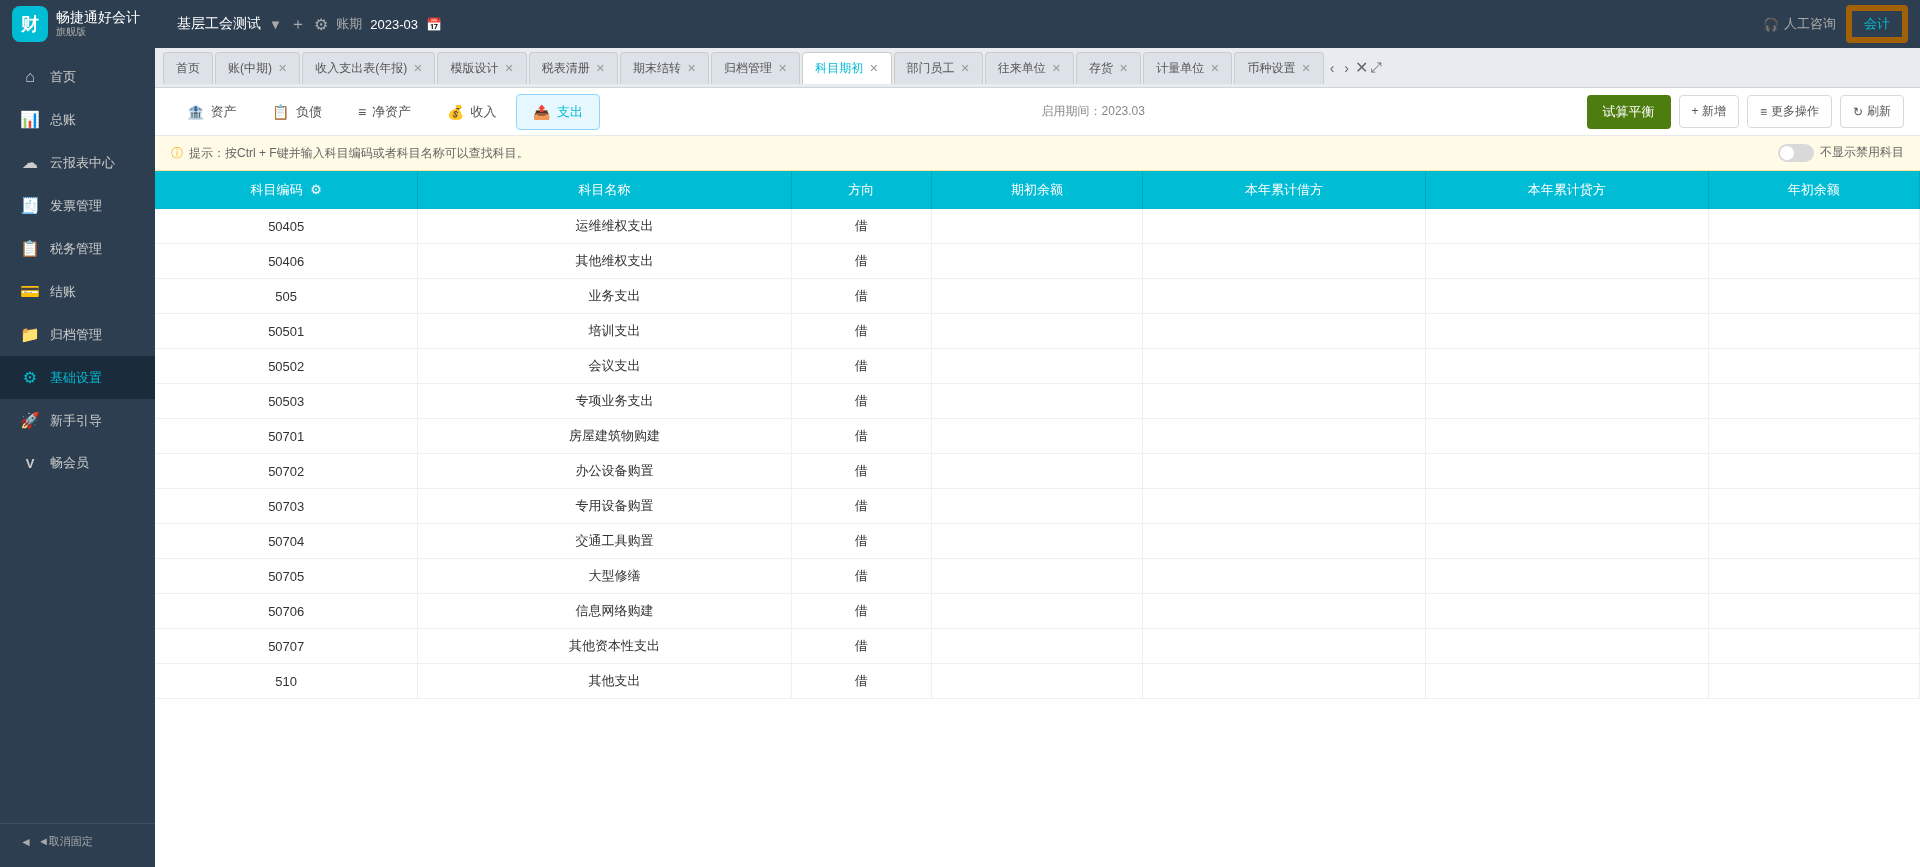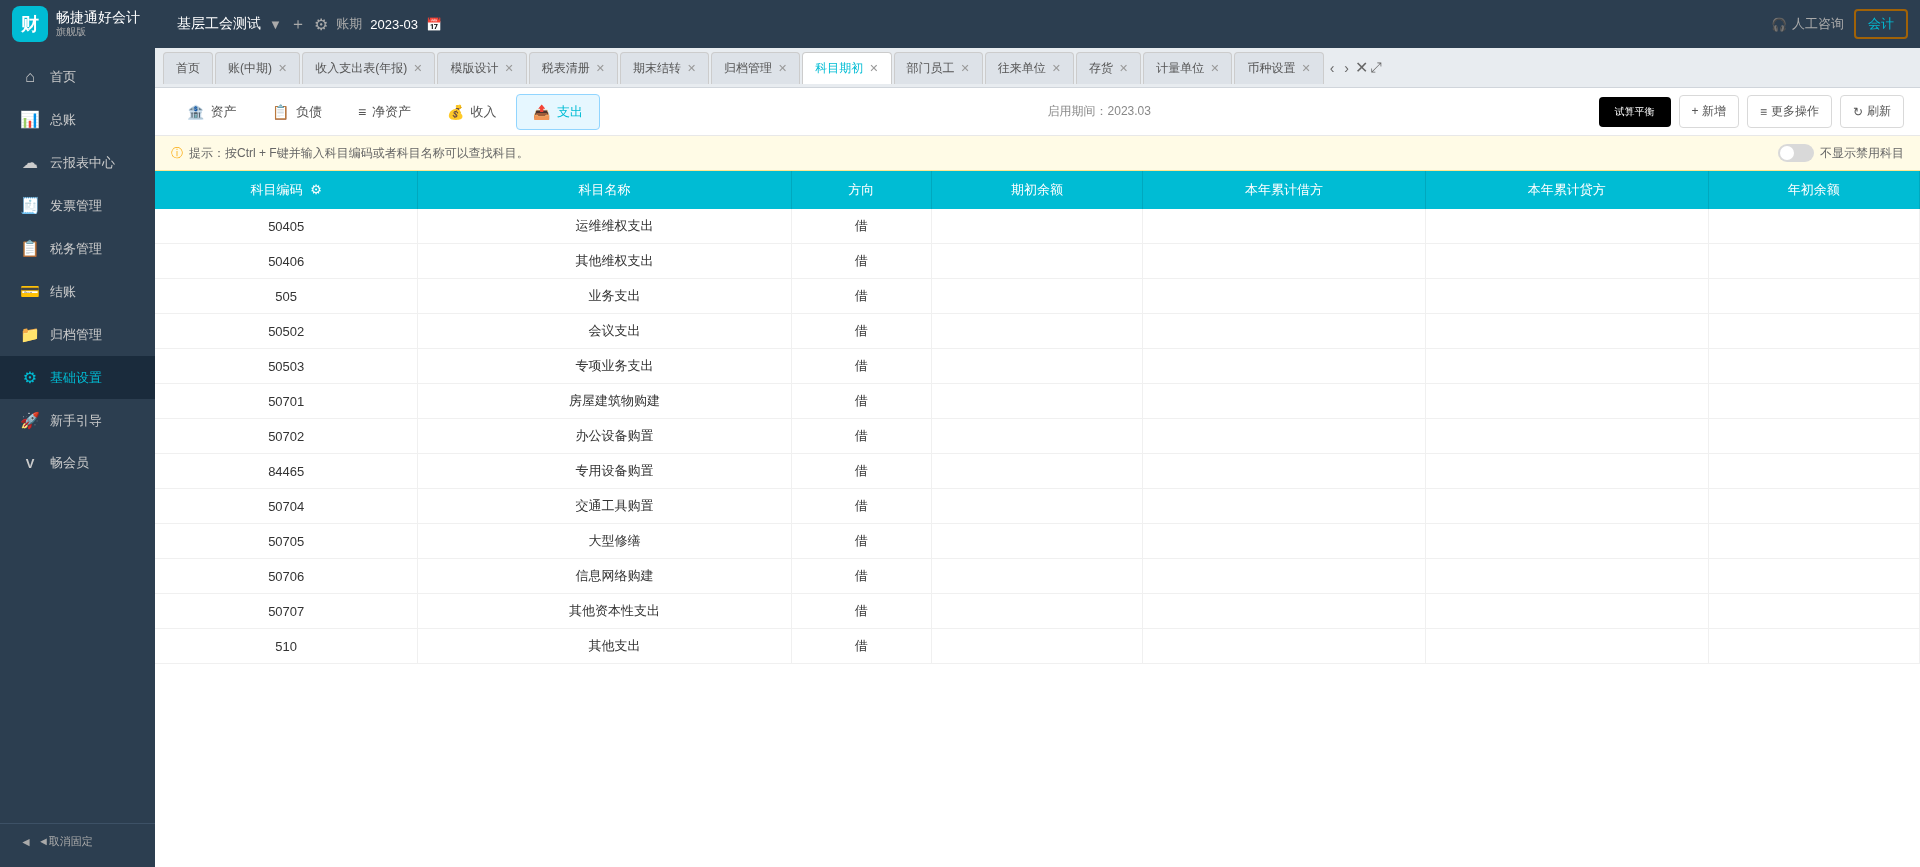--- a/index.html
+++ b/index.html
@@ -14,21 +14,21 @@
     .top-middle { flex: 1; display: flex; align-items: center; gap: 8px; }
     .company-name { color: white; font-size: 14px; }
     .dropdown-arrow { color: #aaa; cursor: pointer; }
     .add-btn { color: #aaa; cursor: pointer; font-size: 16px; }
     .settings-btn { color: #aaa; cursor: pointer; font-size: 16px; }
     .period-label { color: #aaa; font-size: 13px; }
     .period-value { color: white; font-size: 13px; }
     .calendar-icon { color: #00bcd4; cursor: pointer; }
     .top-right { display: flex; align-items: center; gap: 10px; }
     .help-btn { color: #aaa; font-size: 13px; cursor: pointer; display: flex; align-items: center; gap: 4px; }
-    .account-btn { background: transparent; border: 2px solid #a16207; color: #00bcd4; padding: 4px 12px; border-radius: 4px; cursor: pointer; font-size: 13px; }
+    .account-btn { background: transparent; border: 6px solid #a16207; color: #00bcd4; padding: 4px 12px; border-radius: 4px; cursor: pointer; font-size: 13px; }
 
     
     .layout { display: flex; height: 819px; }
     .sidebar { width: 155px; background: #2c3e50; display: flex; flex-direction: column; padding: 8px 0; }
     .sidebar-item { display: flex; align-items: center; gap: 10px; padding: 12px 20px; color: #ccc; cursor: pointer; font-size: 13px; }
     .sidebar-item.active { background: #1a2b3c; color: #00bcd4; }
     .sidebar-icon { font-size: 16px; width: 20px; text-align: center; }
     .sidebar-bottom { margin-top: auto; padding: 10px 20px; color: #aaa; font-size: 12px; cursor: pointer; display: flex; align-items: center; gap: 6px; border-top: 1px solid #3d5166; }
 
     
@@ -43,30 +43,30 @@
     
     .content { flex: 1; background: white; display: flex; flex-direction: column; overflow: hidden; }
 
     
     .sub-tabs { height: 48px; border-bottom: 1px solid #e8e8e8; display: flex; align-items: center; padding: 0 16px; gap: 4px; }
     .sub-tab { display: flex; align-items: center; gap: 6px; padding: 8px 16px; font-size: 13px; color: #555; cursor: pointer; border-radius: 4px; }
     .sub-tab.active { background: #e6f7ff; color: #00bcd4; border: 1px solid #91d5ff; }
     .sub-tab .tab-icon { font-size: 14px; }
     .sub-tab-period { margin-left: auto; color: #888; font-size: 12px; }
     .toolbar-right { margin-left: auto; display: flex; align-items: center; gap: 8px; }
-    .btn-balance { background: #000000; color: white; border: none; padding: 8px 16px; border-radius: 4px; cursor: pointer; font-size: 10px; }
+    .btn-balance { background: #4d7c0f; color: white; border: none; padding: 8px 16px; border-radius: 4px; cursor: pointer; font-size: 13px; }
     .btn-add { background: transparent; border: 1px solid #d9d9d9; padding: 7px 12px; border-radius: 4px; cursor: pointer; font-size: 12px; color: #555; display: flex; align-items: center; gap: 4px; }
     .btn-more { background: transparent; border: 1px solid #d9d9d9; padding: 7px 12px; border-radius: 4px; cursor: pointer; font-size: 12px; color: #555; display: flex; align-items: center; gap: 4px; }
     .btn-refresh { background: transparent; border: 1px solid #d9d9d9; padding: 7px 12px; border-radius: 4px; cursor: pointer; font-size: 12px; color: #555; display: flex; align-items: center; gap: 4px; }
 
     
     .hint-bar { padding: 8px 16px; background: #fffbe6; border-bottom: 1px solid #ffe58f; display: flex; align-items: center; justify-content: space-between; }
     .hint-text { color: #666; font-size: 12px; display: flex; align-items: center; gap: 6px; }
     .hint-icon { color: #faad14; }
-    .show-disabled-toggle { display: flex; align-items: center; gap: 6px; font-size: 12px; color: #666; }
+    .show-disabled-toggle { display: flex; gap: 6px; font-size: 12px; color: #666; }
     .toggle-switch { width: 36px; height: 18px; background: #d9d9d9; border-radius: 9px; position: relative; cursor: pointer; }
     .toggle-knob { width: 14px; height: 14px; background: white; border-radius: 50%; position: absolute; top: 2px; left: 2px; }
 
     
     .table-container { flex: 1; overflow-y: auto; }
     table { width: 100%; border-collapse: collapse; border-radius: 31px; }
     thead tr { background: #00bcd4; color: white; }
     thead th { padding: 10px 12px; font-size: 13px; font-weight: 500; text-align: center; border-right: 1px solid #00a8be; }
     tbody tr { border-bottom: 1px solid #f0f0f0; }
     tbody td { padding: 8px 12px; font-size: 13px; color: #333; text-align: center; border-right: 1px solid #f0f0f0; }
@@ -304,20 +304,29 @@
             <tr>
     <td class="code-cell">505</td>
     <td class="name-cell">业务支出</td>
     <td>借</td>
     <td></td>
     <td></td>
     <td></td>
     <td></td>
   </tr>
             <tr>
+    <td class="code-cell">50501</td>
+    <td class="name-cell">培训支出</td>
+    <td>借</td>
+    <td></td>
+    <td></td>
+    <td></td>
+    <td></td>
+  </tr>
+            <tr>
     <td class="code-cell">50502</td>
     <td class="name-cell">会议支出</td>
     <td>借</td>
     <td></td>
     <td></td>
     <td></td>
     <td></td>
   </tr>
             <tr>
     <td class="code-cell">50503</td>
@@ -340,21 +349,21 @@
             <tr>
     <td class="code-cell">50702</td>
     <td class="name-cell">办公设备购置</td>
     <td>借</td>
     <td></td>
     <td></td>
     <td></td>
     <td></td>
   </tr>
             <tr>
-    <td class="code-cell">84465</td>
+    <td class="code-cell">50703</td>
     <td class="name-cell">专用设备购置</td>
     <td>借</td>
     <td></td>
     <td></td>
     <td></td>
     <td></td>
   </tr>
             <tr>
     <td class="code-cell">50704</td>
     <td class="name-cell">交通工具购置</td>

